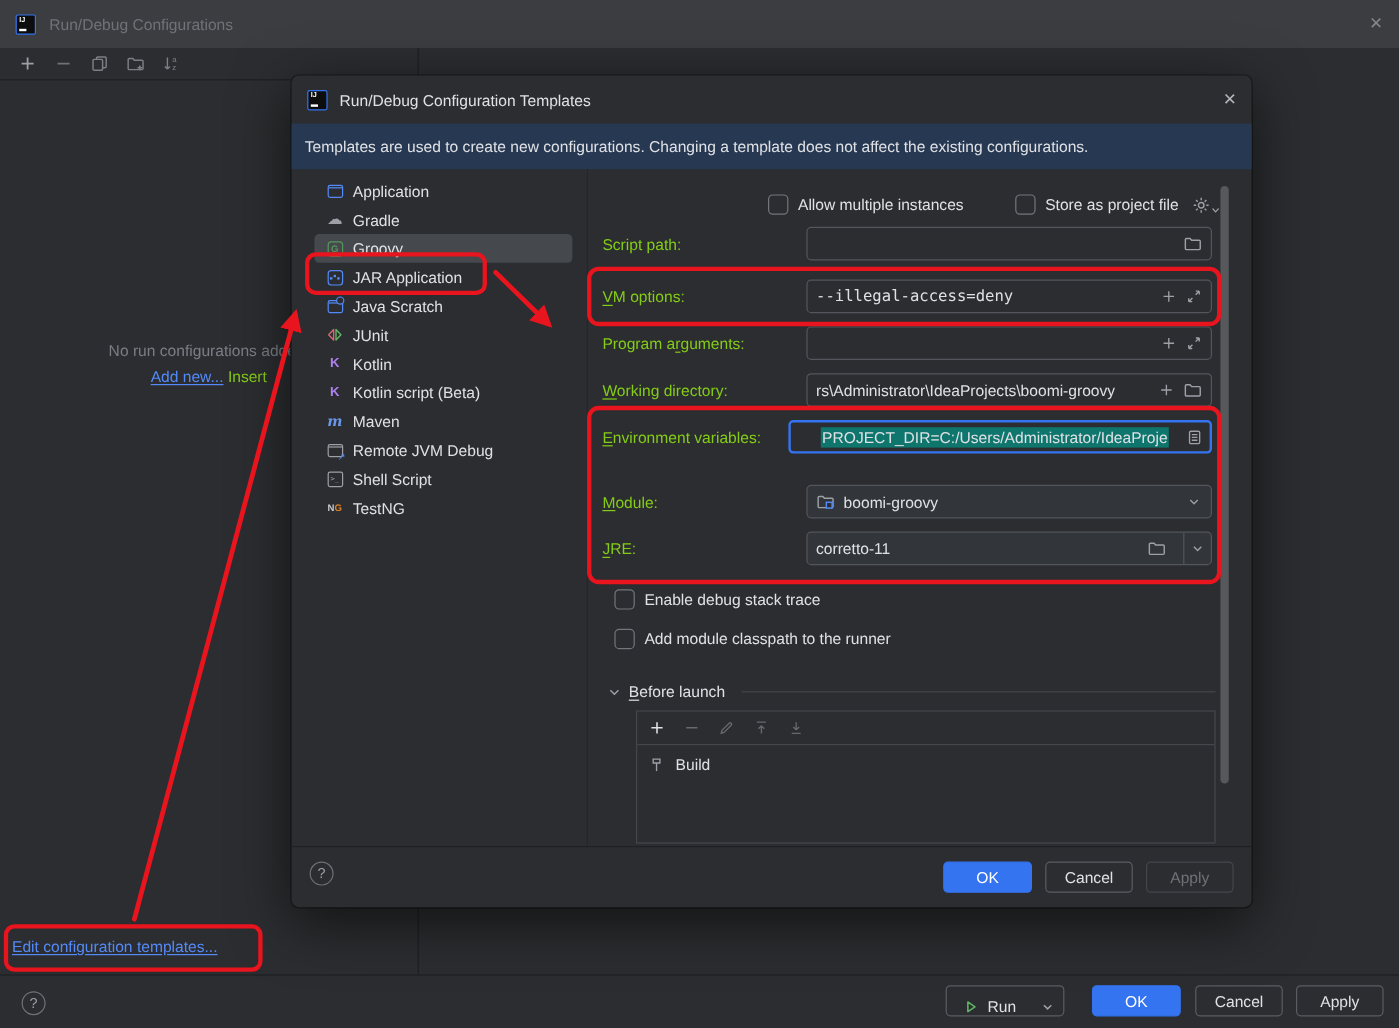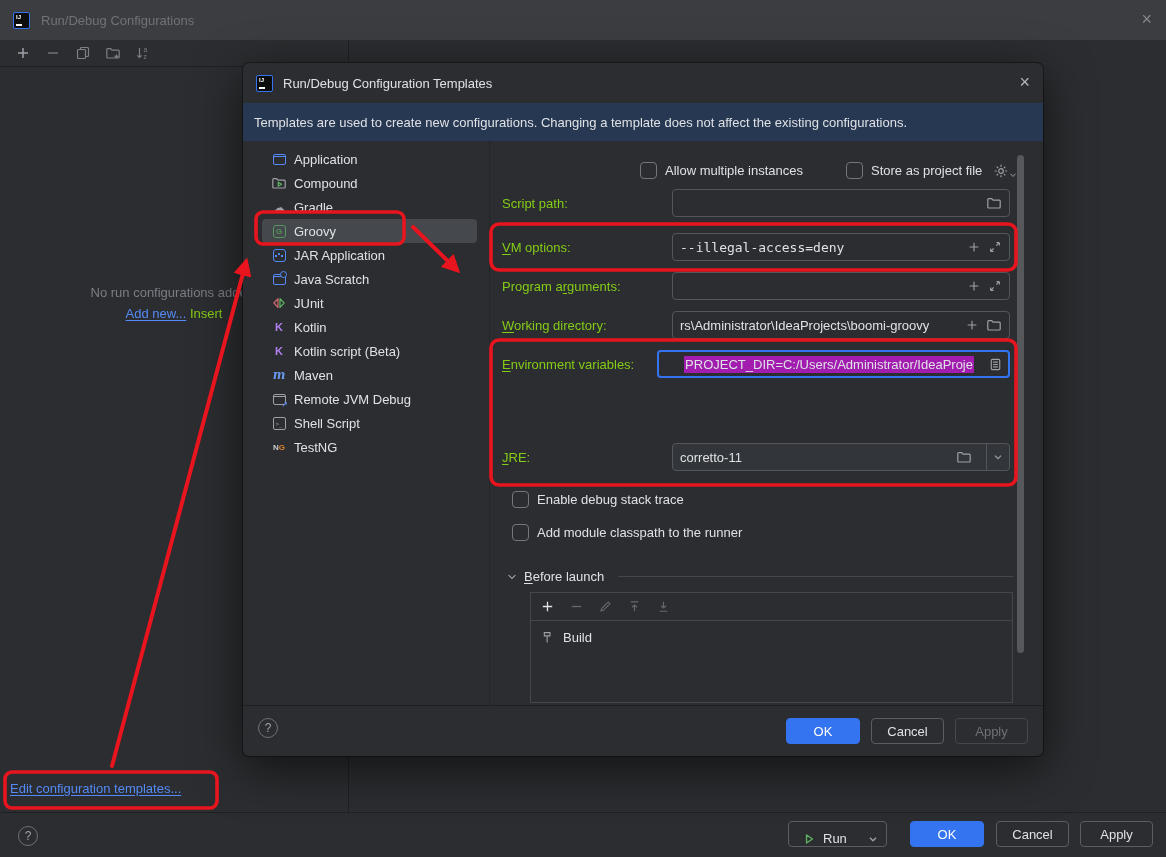--- a/index.html
+++ b/index.html
@@ -84,21 +84,21 @@
   .gear-wrap { position:absolute; left:750px; top:100px; display:flex; align-items:flex-end; color:#9da0a6; }
 
   .frow { position:absolute; left:259px; width:508px; height:28px; display:flex; align-items:center; }
   .flabel { width:170px; color:#84cc16; }
   .fld { flex:1; height:28px; border:1px solid #53565c; border-radius:4px; display:flex;
          align-items:center; padding:0 7px; gap:7px; color:#dfe1e5; }
   .fld .sp { flex:1; }
   .fld .ficon { color:#9da0a6; display:flex; align-items:center; }
   .mono { font-family:"DejaVu Sans Mono",monospace; }
   .fld.focus { border:2px solid #3574f0; padding:0 5px; }
-  .sel-text { background:#a21caf; padding:1px 1px; white-space:nowrap; overflow:hidden;margin-left:20px; }
+  .sel-text { background:#0f766e; padding:1px 1px; white-space:nowrap; overflow:hidden;margin-left:20px; }
   .fld.combo { background:#323539; }
   .jre-split { align-self:stretch; display:flex; align-items:center; gap:0; margin-right:-7px; }
   .jre-sep { width:1px; align-self:stretch; background:#53565c; margin:0 0 0 7px; }
   .jre-chev { width:22px; display:flex; justify-content:center; color:#9da0a6; }
 
   .cbrow { position:absolute; left:269px; display:flex; align-items:center; gap:8px; color:#dfe1e5; }
 
   .bl-header { position:absolute; left:263px; top:506px; width:507px; display:flex; align-items:center; gap:6px; }
   .bl-line { flex:1; height:1px; background:#43464b; margin-left:8px; }
   .bl-box { position:absolute; left:287px; top:529px; width:483px; height:111px; border:1px solid #43464b; }
@@ -203,29 +203,20 @@
     <div class="dlg-banner">Templates are used to create new configurations. Changing a template does not affect the existing configurations.</div>
 
     <aside class="tpl-list">
       <div class="tpl-item">
         <span class="ticon">
             <span class="win-box"></span>
           </span>
         <span>Application</span>
         </div>
       <div class="tpl-item">
-        <span class="ticon">
-          <svg class="icon" width="16" height="16" viewBox="0 0 16 16">
-              <path d="M1.8 4.6c0-.5.4-.9.9-.9h3l1.3 1.5h6.3c.5 0 .9.4.9.9v6c0 .5-.4.9-.9.9H2.7c-.5 0-.9-.4-.9-.9z" fill="none" stroke="#9da0a6" stroke-width="1.2"></path>
-              <path d="M7.2 7.2 10.6 9.2 7.2 11.2z" fill="none" stroke="#5fb363" stroke-width="1.2" stroke-linejoin="round"></path>
-            </svg>
-          </span>
-        <span>Compound</span>
-        </div>
-      <div class="tpl-item">
         <span class="ticon gradle-glyph">☁</span>
         <span>Gradle</span>
         </div>
       <div class="tpl-item selected">
         <span class="ticon">
             <span class="sq-box groovy-box">G</span>
           </span>
         <span>Groovy</span>
         </div>
       <div class="tpl-item">
@@ -378,20 +369,38 @@
           <span class="sp"></span>
         <span class="ficon">
           <svg class="icon" width="15" height="15" viewBox="0 0 16 16" fill="none" stroke="currentColor" stroke-width="1.2">
               <rect x="3.5" y="2.5" width="9" height="11" rx="1.2"></rect>
               <path d="M5.5 5.5h5M5.5 8h5M5.5 10.5h5"></path>
             </svg>
           </span>
       </div>
     </div>
 
+    <div class="frow" style="top:341px;">
+      <span class="flabel"><u>M</u>odule:</span>
+      <div class="fld combo">
+        <span class="ficon">
+          <svg class="icon" width="16" height="16" viewBox="0 0 16 16">
+              <path d="M1.8 4.6c0-.5.4-.9.9-.9h3l1.3 1.5h6.3c.5 0 .9.4.9.9v6c0 .5-.4.9-.9.9H2.7c-.5 0-.9-.4-.9-.9z" fill="none" stroke="#9da0a6" stroke-width="1.2"></path>
+              <rect x="8.6" y="8.6" width="4.8" height="4.8" fill="#2b2d30" stroke="#548af7" stroke-width="1.2"></rect>
+            </svg>
+          </span>
+        <span>boomi-groovy</span>
+          <span class="sp"></span>
+        <span class="ficon">
+          <svg class="icon" width="14" height="14" viewBox="0 0 16 16">
+              <path d="M4.5 6.5 8 10l3.5-3.5" fill="none" stroke="currentColor" stroke-width="1.4"></path>
+            </svg>
+          </span>
+      </div>
+    </div>
 
     <div class="frow" style="top:380px;">
       <span class="flabel"><u>J</u>RE:</span>
       <div class="fld combo">
         <span>corretto-11</span>
           <span class="sp"></span>
         <span class="ficon">
           <svg class="icon" width="16" height="16" viewBox="0 0 16 16">
               <path d="M1.8 4.6c0-.5.4-.9.9-.9h3l1.3 1.5h6.3c.5 0 .9.4.9.9v6c0 .5-.4.9-.9.9H2.7c-.5 0-.9-.4-.9-.9z" fill="none" stroke="currentColor" stroke-width="1.2"></path>
             </svg>

